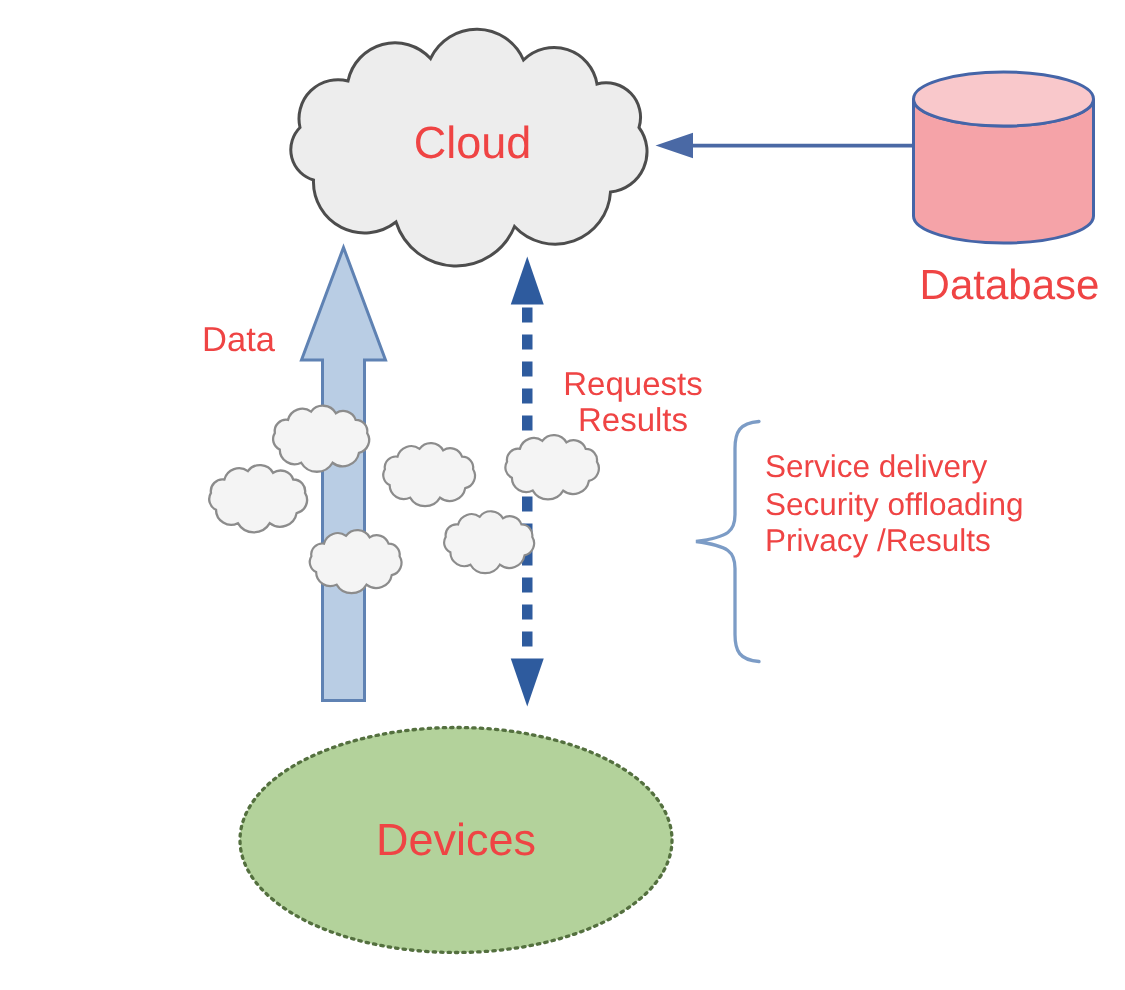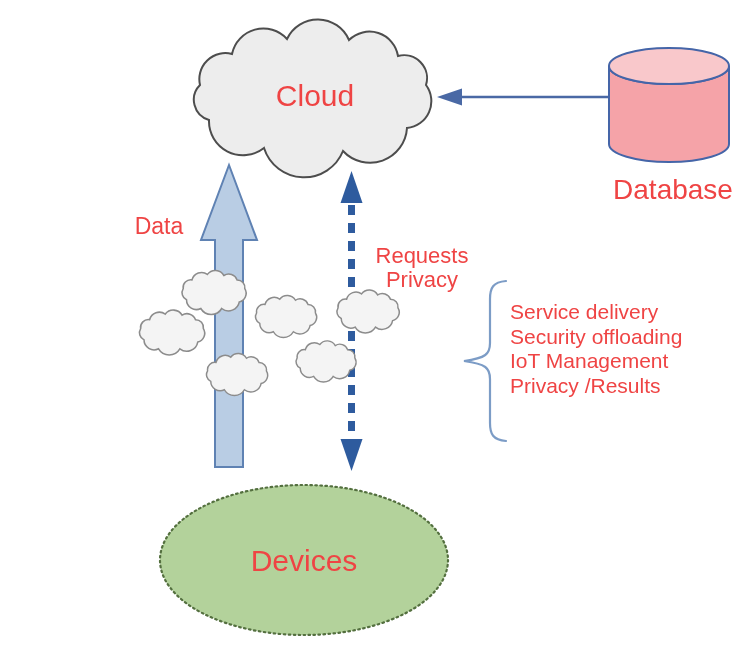--- a/index.html
+++ b/index.html
@@ -66,23 +66,22 @@
     <ellipse cx="304" cy="560" rx="144" ry="75" stroke-width="2.2" stroke-dasharray="1.6 3.4" stroke-linecap="round" fill="#B3D29B" stroke="#54703F"></ellipse>
   </svg>
 
   <div class="lbl lbl-cloud">Cloud</div>
   <div class="lbl lbl-database">Database</div>
   <div class="lbl lbl-devices">Devices</div>
   <div class="lbl lbl-data">Data</div>
 
   <div class="lbl lbl-reqres">
     <div>Requests</div>
-    <div>Privacy</div>
+    <div>Results</div>
   </div>
 
   <div class="svc-list">
     <div class="svc-item">Service delivery</div>
     <div class="svc-item">Security offloading</div>
-    <div class="svc-item">IoT Management</div>
     <div class="svc-item">Privacy /Results</div>
   </div>
 
 </div>
 
 </body></html>

